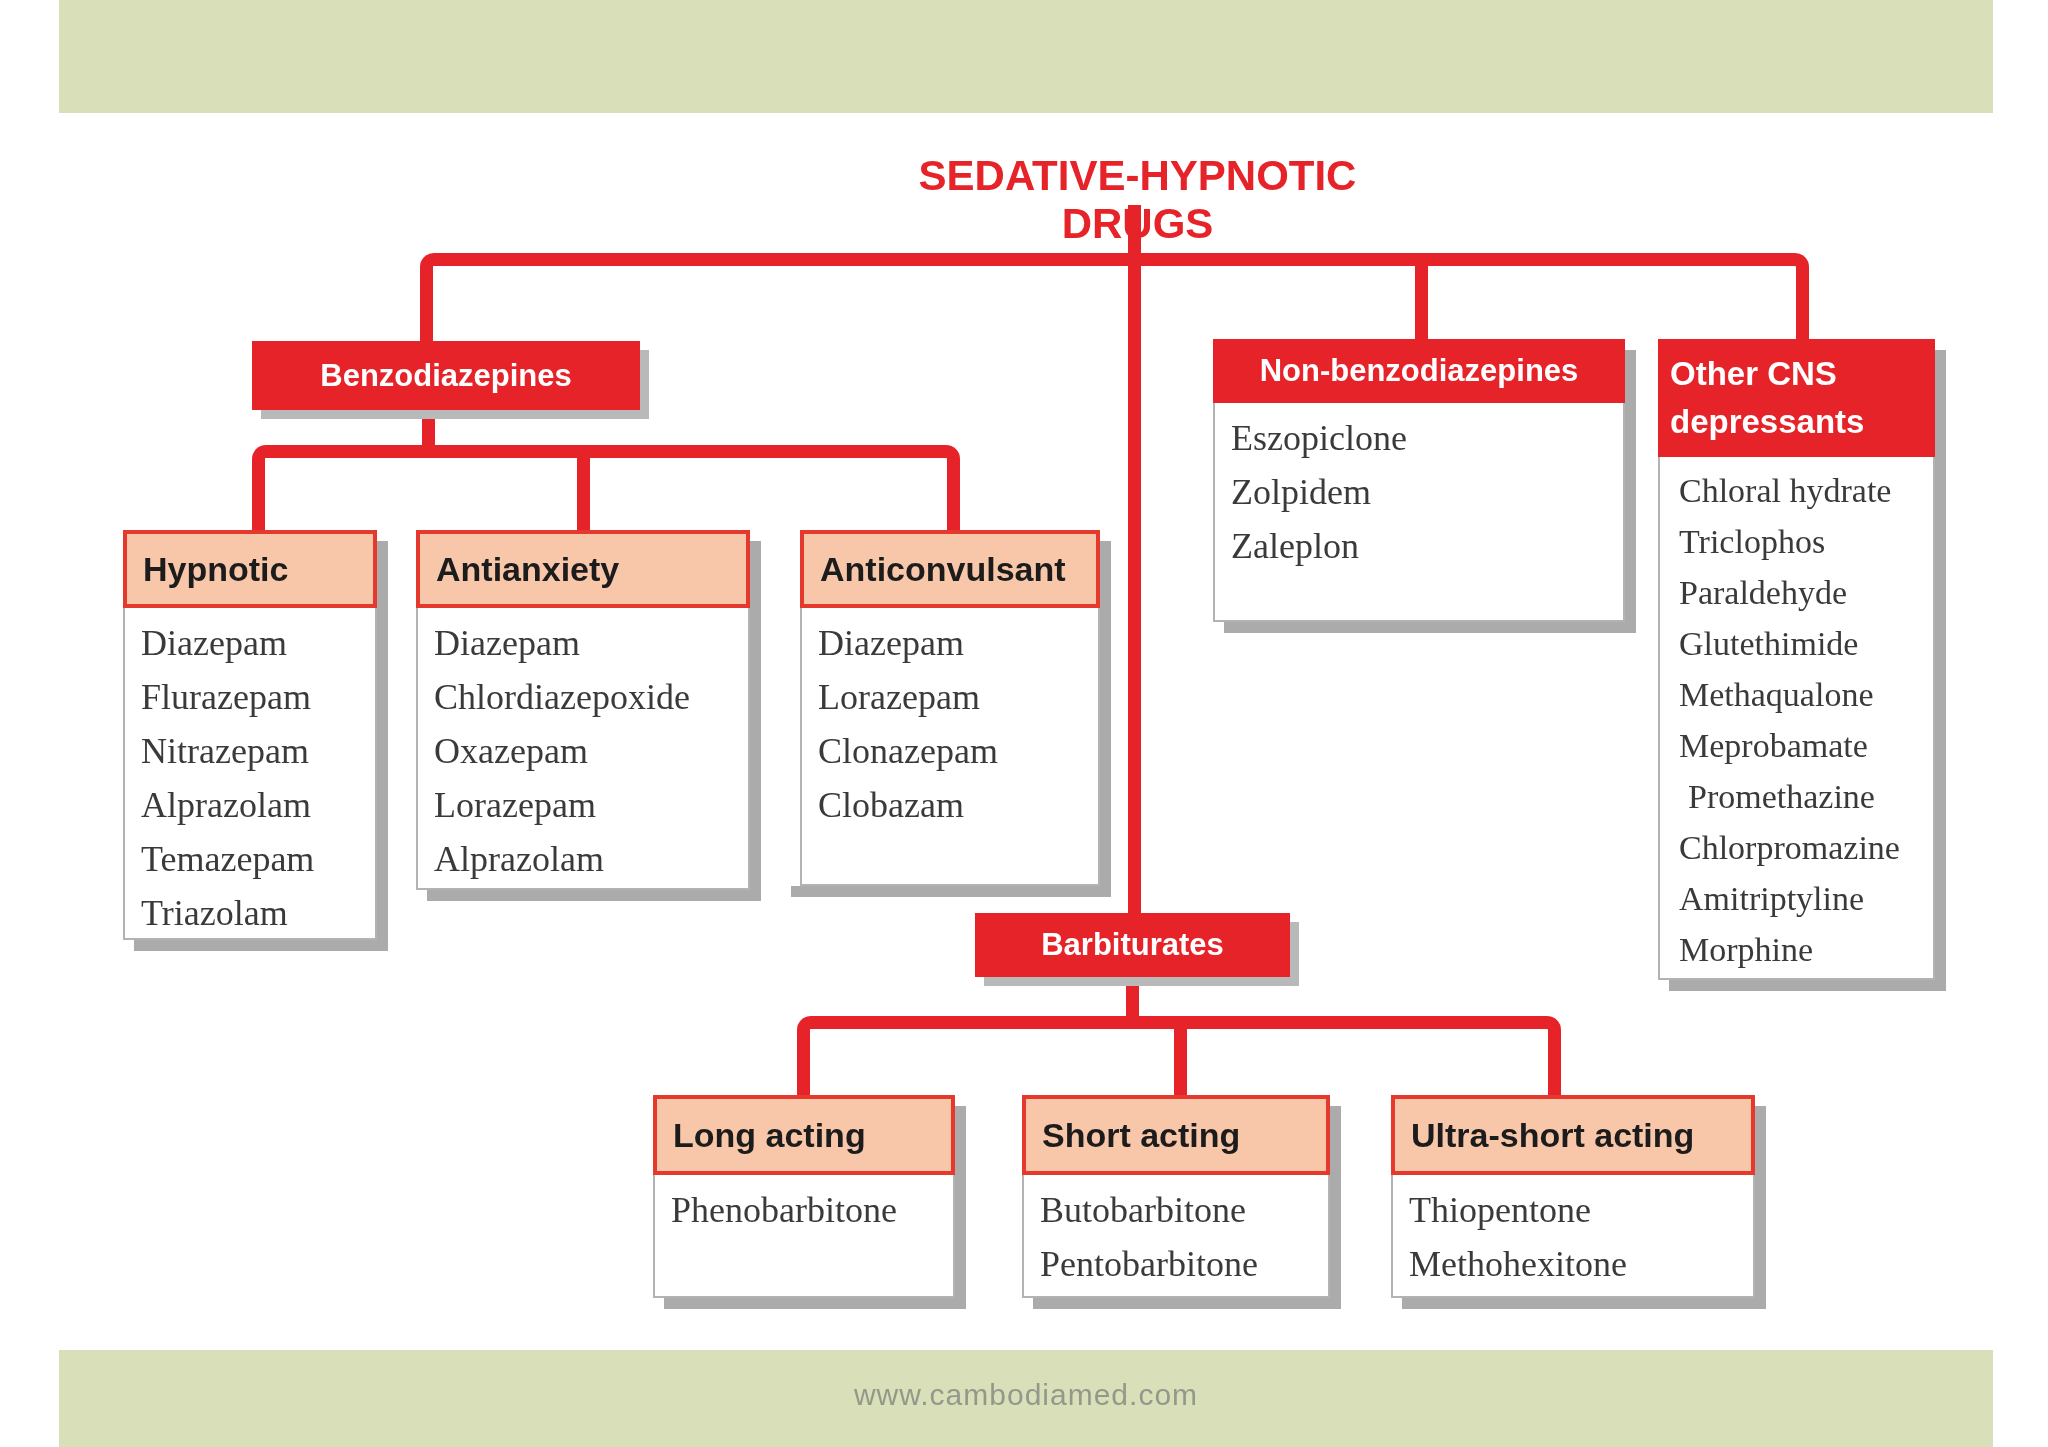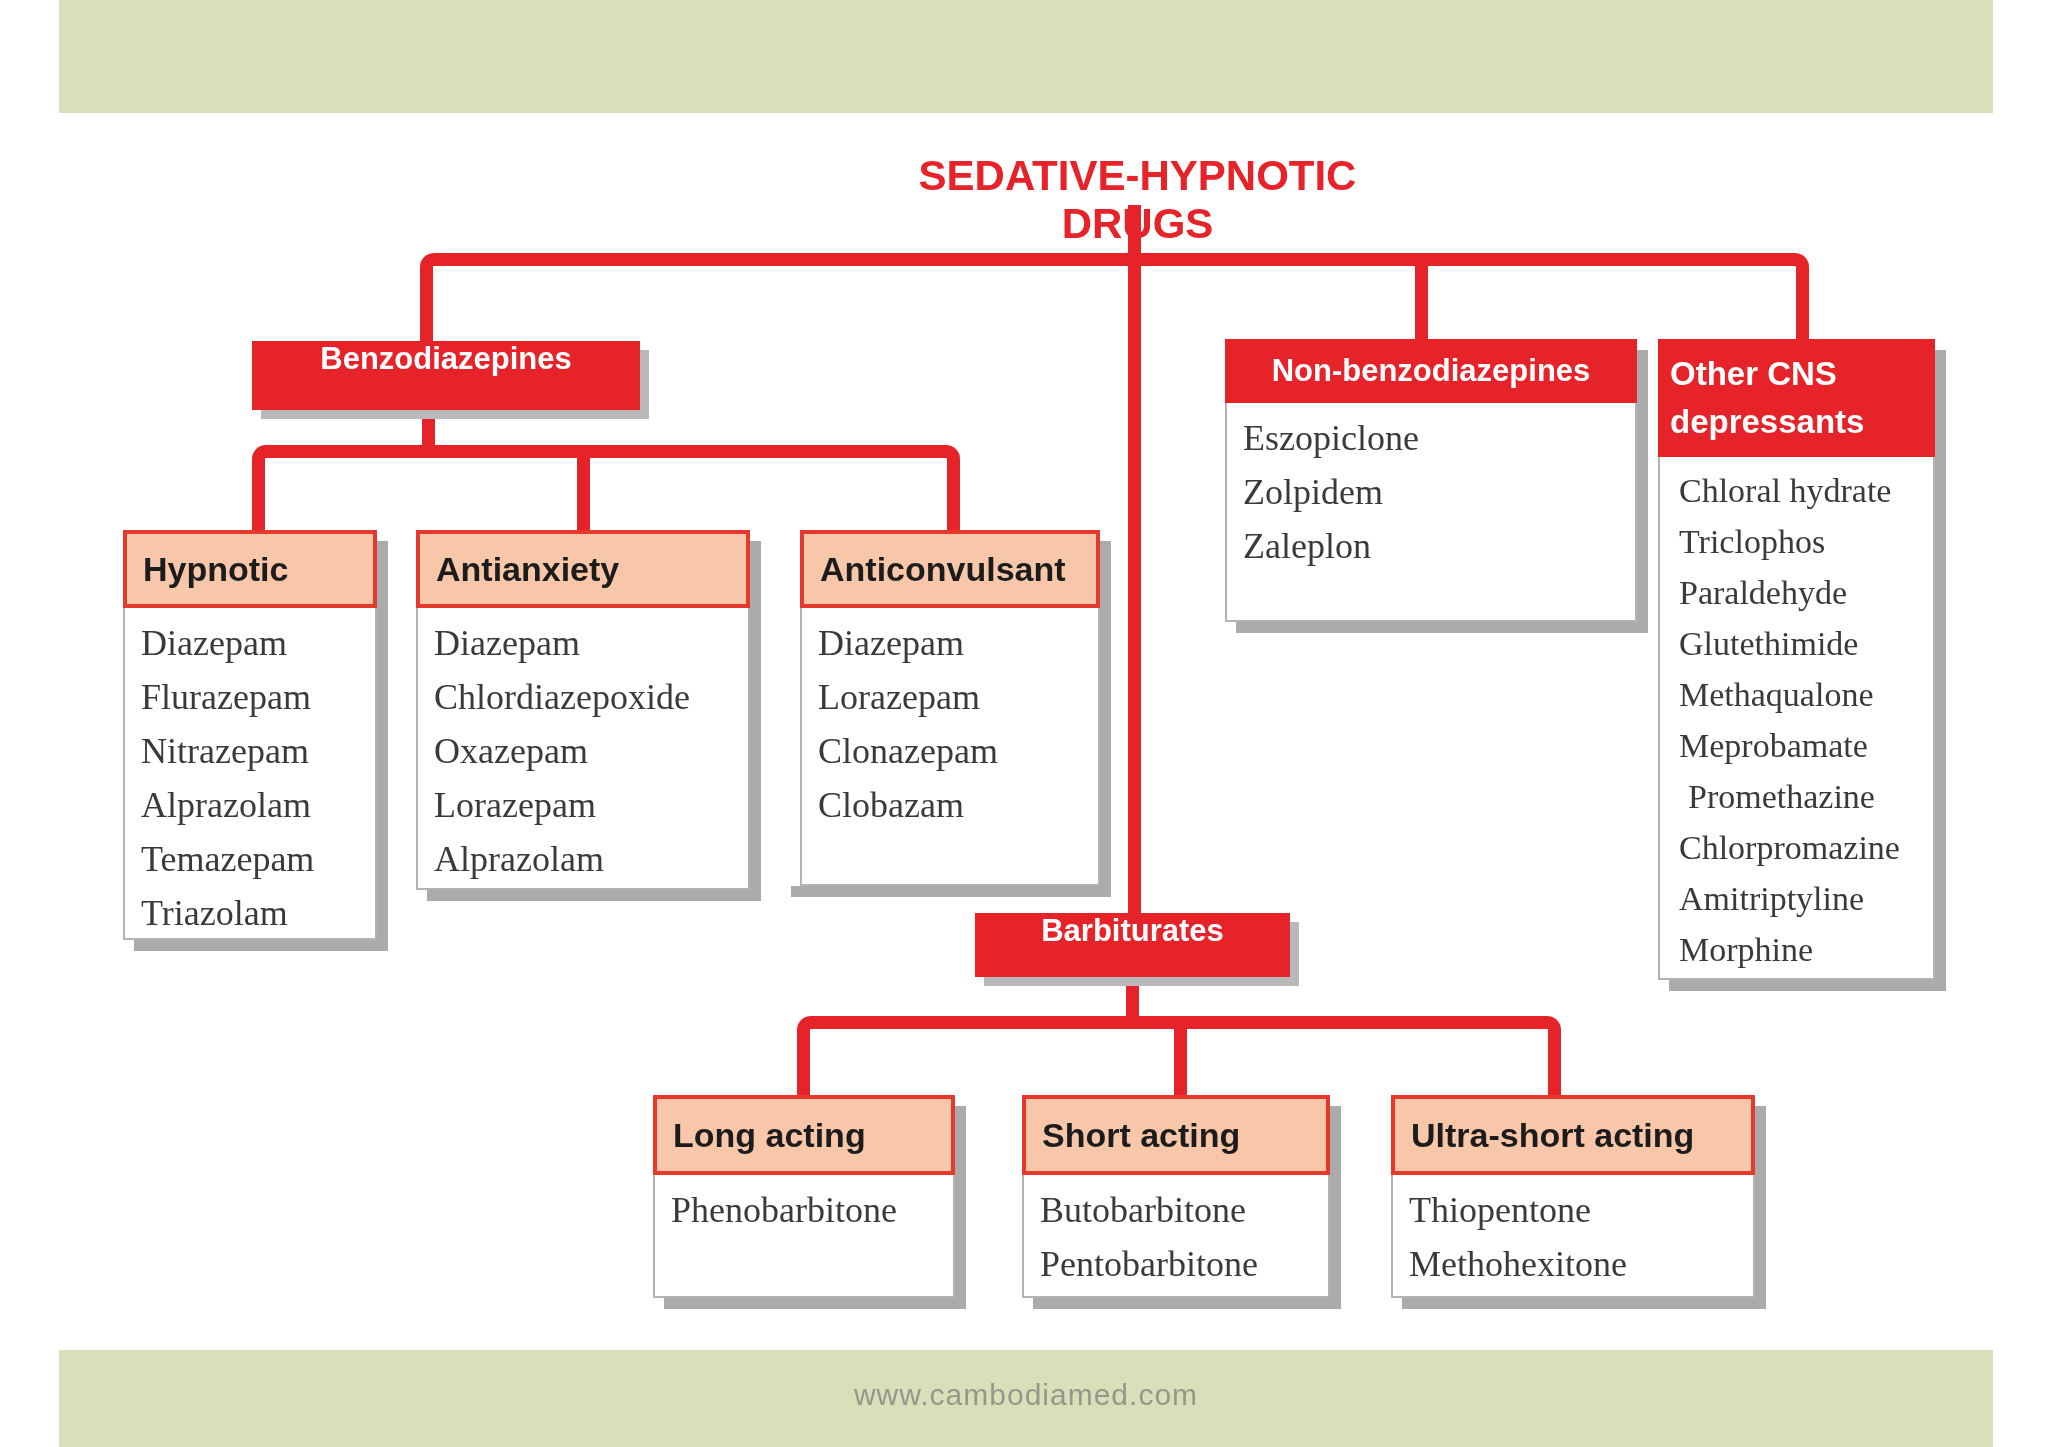--- a/index.html
+++ b/index.html
@@ -16,21 +16,21 @@
          color:#e7232a;font-size:42px;font-weight:bold;letter-spacing:0px;}
 
   
   .conn{position:absolute;background:#e7232a;z-index:1;}
   .bracket{position:absolute;z-index:1;border-top:13px solid #e7232a;
            border-left:13px solid #e7232a;border-right:13px solid #e7232a;
            border-radius:14px 14px 0 0;}
 
   
   .red-box{position:absolute;z-index:2;background:#e7232a;color:#ffffff;
-           font-weight:bold;font-size:31px;display:flex;justify-content:center;
+           font-weight:bold;font-size:31px;display:flex;align-items:center;justify-content:center;
            box-shadow:9px 9px 0 #b9b9b9;}
 
   
   .card{position:absolute;z-index:2;box-shadow:11px 11px 0 #ababab;background:#ffffff;}
   .card .hdr{background:#f8c7a9;border:4px solid #e6392e;box-sizing:border-box;
              color:#1c1c1c;font-weight:bold;font-size:34px;
              display:flex;align-items:center;padding-left:16px;}
   .card .hdr-red{background:#e7232a;color:#ffffff;font-weight:bold;font-size:31px;
                  box-sizing:border-box;display:flex;align-items:center;justify-content:center;
                  text-align:left;}
@@ -70,21 +70,21 @@
   <div class="conn" style="left:1174px;top:1028px;width:13px;height:67px;"></div>
 
   <div class="red-box" style="left:252px;top:341px;width:388px;height:69px;">
     <span>Benzodiazepines</span>
   </div>
 
   <div class="red-box" style="left:975px;top:913px;width:315px;height:64px;">
     <span>Barbiturates</span>
   </div>
 
-  <div class="card" style="left:1213px;top:339px;width:412px;margin-left:12px;">
+  <div class="card" style="left:1213px;top:339px;width:412px;">
     <div class="hdr-red" style="height:64px;">
       <span>Non-benzodiazepines</span>
     </div>
     <div class="list" style="height:219px;">
       <div class="item">Eszopiclone</div>
       <div class="item">Zolpidem</div>
       <div class="item">Zaleplon</div>
     </div>
   </div>
 

